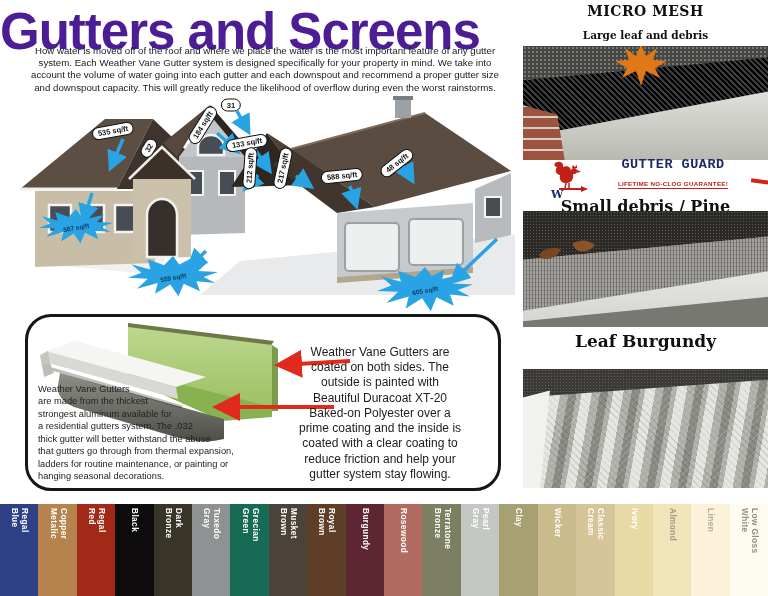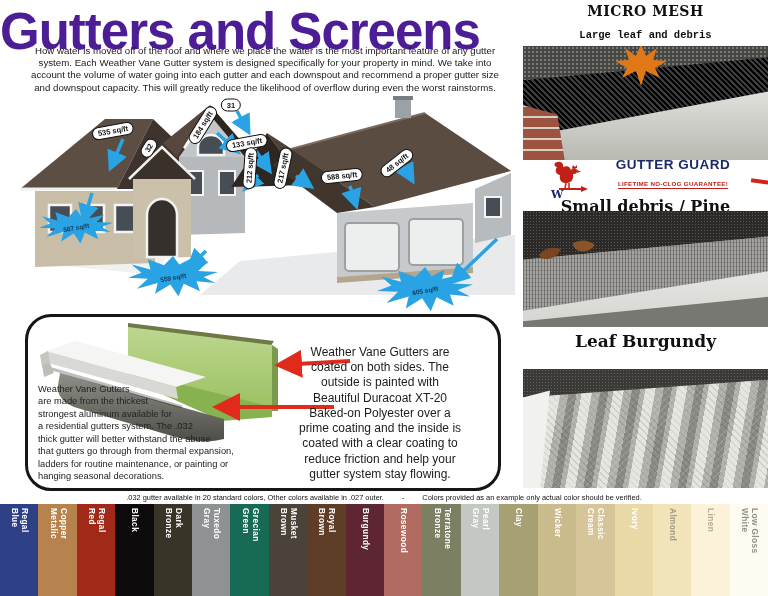--- a/index.html
+++ b/index.html
@@ -27,21 +27,21 @@
   .callout svg{position:absolute;left:4px;top:2px;z-index:1;}
   .callout-left{position:absolute;left:10px;top:66px;width:245px;z-index:2;
            font-size:9.3px;line-height:1.34;color:#222;white-space:pre-line;}
   .callout-right{position:absolute;right:4px;top:28px;width:228px;z-index:2;text-align:center;
            font-size:12px;line-height:1.27;color:#1c1c1c;white-space:pre-line;}
 
   
   .rc-head,.rc-sub{position:absolute;left:523px;width:245px;text-align:center;
            font-family:"DejaVu Serif",serif;font-weight:bold;color:#101010;}
   #mm-head{top:3px;font-size:14px;letter-spacing:.5px;}
-  #mm-sub{top:29px;font-size:10.5px;font-family:Liberation Mono, monospace;}
+  #mm-sub{top:29px;font-size:10.5px;}
   #sd-sub{top:197px;font-size:16px;}
   #ls-head{top:331px;font-size:17px;}
   #ls-sub{top:354px;font-size:10.5px;}
 
   .photo{position:absolute;left:523px;width:245px;overflow:hidden;}
   .photo>div{position:absolute;inset:0;}
   #photo1{top:46px;height:114px;background:#6e7074;}
   #photo2{top:211px;height:116px;background:#8c8c88;}
   #photo3{top:369px;height:119px;background:#b9b9b4;}
 
@@ -76,21 +76,21 @@
   .p3-roof{background:#3b3936;
      background-image:radial-gradient(rgba(255,255,255,.20) 1px,transparent 1px);background-size:3px 3px;
      clip-path:polygon(0 0,100% 0,100% 9%,0 24%);}
   .p3-fascia{background:#f1f1ed;clip-path:polygon(0 24%,11% 18%,7% 100%,0 100%);}
 
   
   .logo{position:absolute;left:523px;top:159px;width:245px;height:40px;}
   .logo-rooster{position:absolute;left:28px;top:0;width:38px;height:40px;}
   .logo-text{position:absolute;left:70px;top:0;width:160px;text-align:center;}
   .logo-l1{font-family:"DejaVu Serif",serif;font-size:11.5px;font-weight:bold;color:#1b2a66;letter-spacing:2px;}
-  .logo-l2{font-family:Liberation Sans, sans-serif;font-size:13.5px;font-weight:bold;color:#1b2a66;letter-spacing:.5px;margin-top:-2px;}
+  .logo-l2{font-family:Liberation Mono, monospace;font-size:13.5px;font-weight:bold;color:#1b2a66;letter-spacing:.5px;margin-top:-2px;}
   .logo-tag{font-size:6.2px;font-weight:bold;color:#c22017;letter-spacing:.3px;margin-top:1px;
             border-bottom:1px solid #c22017;display:inline-block;padding-bottom:1px;}
   .logo-arrow{position:absolute;left:228px;top:21px;width:26px;height:3.5px;background:#d2251a;transform:rotate(8deg);}
   .logo-arrow::after{content:"";position:absolute;right:-8px;top:-4.2px;width:0;height:0;
             border-left:9px solid #d2251a;border-top:6px solid transparent;border-bottom:6px solid transparent;}
 
   
   .caption{position:absolute;left:0;top:492.5px;width:768px;text-align:center;font-size:7.4px;color:#111;}
   .caption .sep{margin:0 18px;}
   #swatches{position:absolute;left:0;top:504px;width:768px;height:92px;display:flex;}
@@ -289,23 +289,20 @@
 
   <div class="rc-head" id="ls-head">Leaf Burgundy</div>
 
   <div class="photo" id="photo3">
     <div class="p3-ribs"></div>
     <div class="p3-tex"></div>
     <div class="p3-roof"></div>
     <div class="p3-fascia"></div>
   </div>
 
-  <div class="caption">
-    <span>.032 gutter available in 20 standard colors, Other colors available in .027 outer.</span><span class="sep">-</span><span>Colors provided as an example only actual color should be verified.</span>
-  </div>
   <div id="swatches">
       <div class="swatch" style="background: rgb(46, 65, 135);">
         <span class="swatch-label" style="color: rgb(255, 255, 255);">Regal
 Blue</span>
       </div>
       <div class="swatch" style="background: rgb(182, 131, 79);">
         <span class="swatch-label" style="color: rgb(255, 255, 255);">Copper
 Metalic</span>
       </div>
       <div class="swatch" style="background: rgb(160, 42, 23);">

